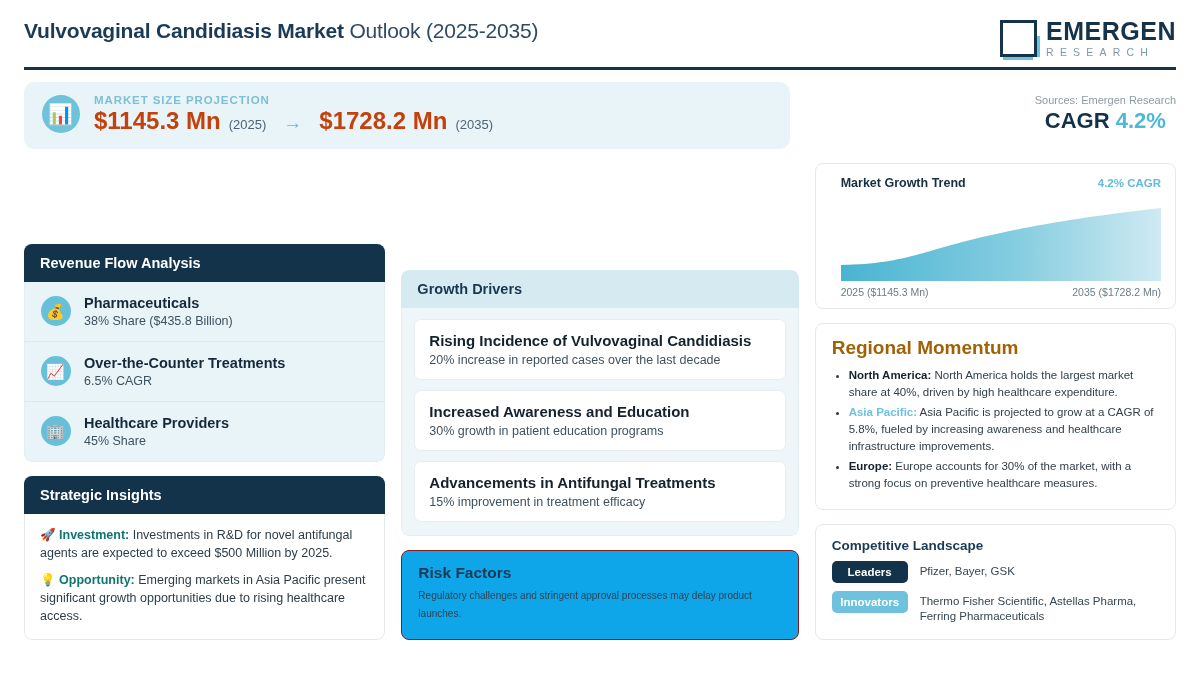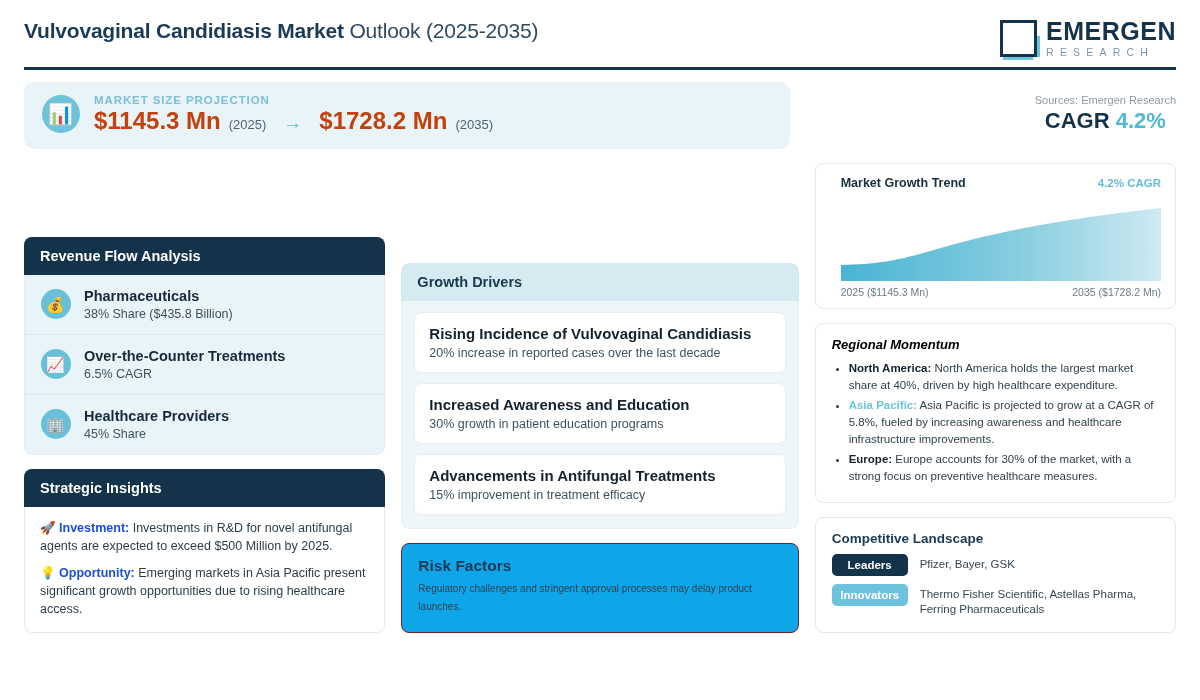--- a/index.html
+++ b/index.html
@@ -55,21 +55,21 @@
   .rfa { background: #e9f4f8; border-radius: 0 0 8px 8px; border: 1px solid #e2eef3; border-top: none; }
   .rfa-row { display: flex; align-items: center; gap: 13px; padding: 13px 16px; border-bottom: 1px solid #dbe9ef; }
   .rfa-row:last-child { border-bottom: none; }
   .rfa-ico { width: 30px; height: 30px; border-radius: 50%; background: #68c0d8; display: flex; align-items: center; justify-content: center; font-size: 15px; line-height: 1; flex: 0 0 auto; }
   .rfa-t { font-size: 14.5px; font-weight: 700; color: #15293a; line-height: 17px; }
   .rfa-s { font-size: 12.5px; color: #3d5260; margin-top: 2px; }
 
   .si-body { border: 1px solid #e4e9ec; border-top: none; border-radius: 0 0 8px 8px; padding: 12px 15px 14px 15px; background: #fff; }
   .si-item { font-size: 12.5px; line-height: 18px; color: #2d3d48; margin-bottom: 9px; }
   .si-item:last-child { margin-bottom: 0; }
-  .si-item b { color: #1d4ed8; }
+  .si-item b { color: #0f766e; }
 
   .gd-body { border: 1px solid #e4eef3; border-top: none; border-radius: 0 0 8px 8px; padding: 11px 12px 13px 12px; background: #eef6fa; }
   .gd-card { background: #ffffff; border: 1px solid #e7edf1; border-radius: 7px; padding: 11px 14px 12px 14px; margin-bottom: 10px; }
   .gd-card:last-child { margin-bottom: 0; }
   .gd-t { font-size: 15px; font-weight: 700; color: #13222e; line-height: 19px; }
   .gd-s { font-size: 12.5px; color: #3f525f; margin-top: 3px; }
 
   .risk { margin-top: 14px; background: #0ea5e9; border: 1px solid #7f1d1d; border-radius: 8px; padding: 13px 16px 16px 16px; }
   .risk-t { font-size: 15.5px; font-weight: 700; color: #1a3a56; }
   .risk-b { font-size: 10px; line-height: 18px; color: #2f424f; margin-top: 5px; }
@@ -77,21 +77,21 @@
   .card { background: #fff; border: 1px solid #e4e9ec; border-radius: 8px; }
   .chart-card { padding: 12px 14px 10px 25px; }
   .chart-hd { display: flex; justify-content: space-between; align-items: baseline; }
   .chart-t { font-size: 12.5px; font-weight: 700; color: #16303f; }
   .chart-c { font-size: 11.5px; font-weight: 700; color: #62bcd8; }
   .chart-box { position: relative; height: 82px; margin-top: 9px; }
   .chart-box svg { display: block; width: 100%; height: 82px; }
   .chart-ax { display: flex; justify-content: space-between; font-size: 10.5px; color: #6b7c87; margin-top: 5px; }
 
   .rm-card { margin-top: 14px; padding: 13px 16px 14px 16px; }
-  .rm-t { font-size: 13px; font-weight: 700; color: #000000; font-style: italic; }
+  .rm-t { font-size: 19px; font-weight: 700; color: #a16207; }
   .rm-ul { margin: 8px 0 0 0; padding-left: 17px; }
   .rm-ul li { font-size: 11.5px; line-height: 17px; color: #303f49; margin-bottom: 3px; }
   .rm-ul li::marker { color: #2b3b46; }
   .rm-ul b { color: #16222c; }
   .rm-ul .ap { color: #6ec2dd; font-weight: 700; }
 
   .cl-card { margin-top: 14px; padding: 13px 16px 15px 16px; }
   .cl-t { font-size: 13.5px; font-weight: 700; color: #1a3a56; }
   .cl-row { display: flex; align-items: flex-start; gap: 12px; margin-top: 8px; }
   .pill { flex: 0 0 auto; width: 76px; text-align: center; border-radius: 5px; font-size: 11.5px; font-weight: 700; padding: 5px 0; }

